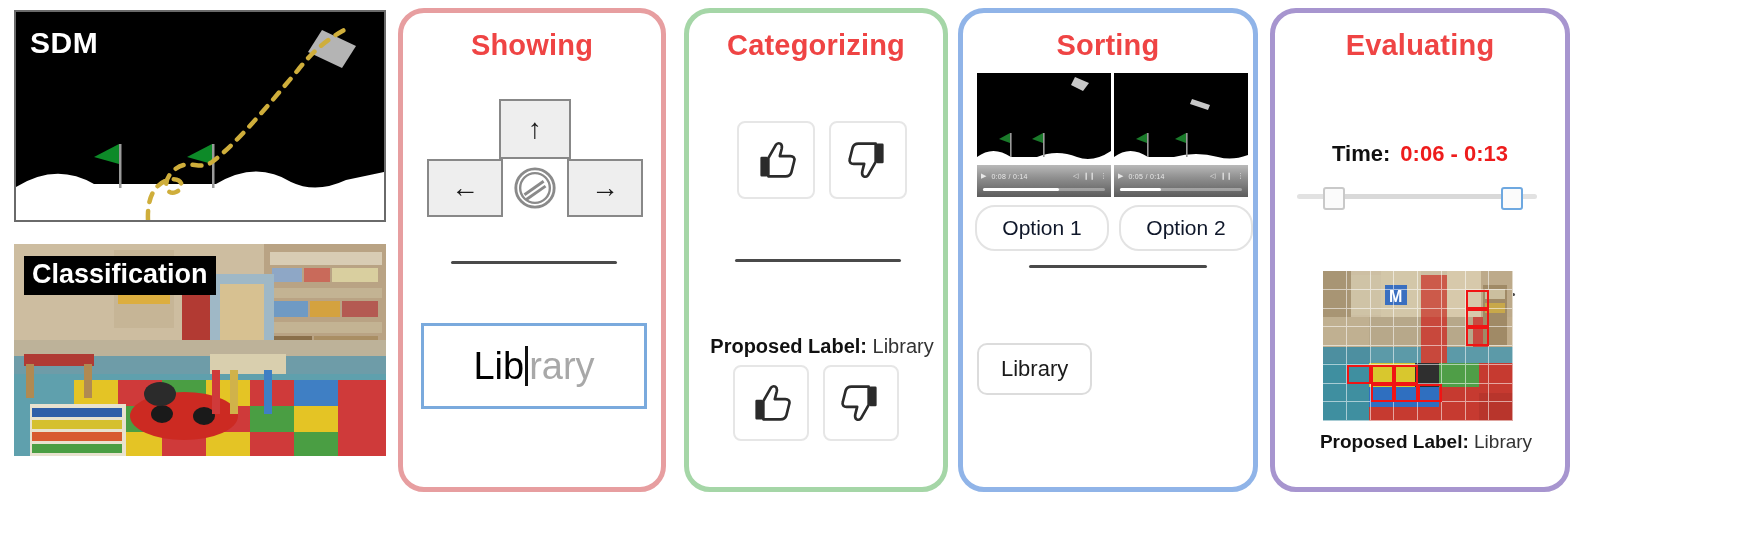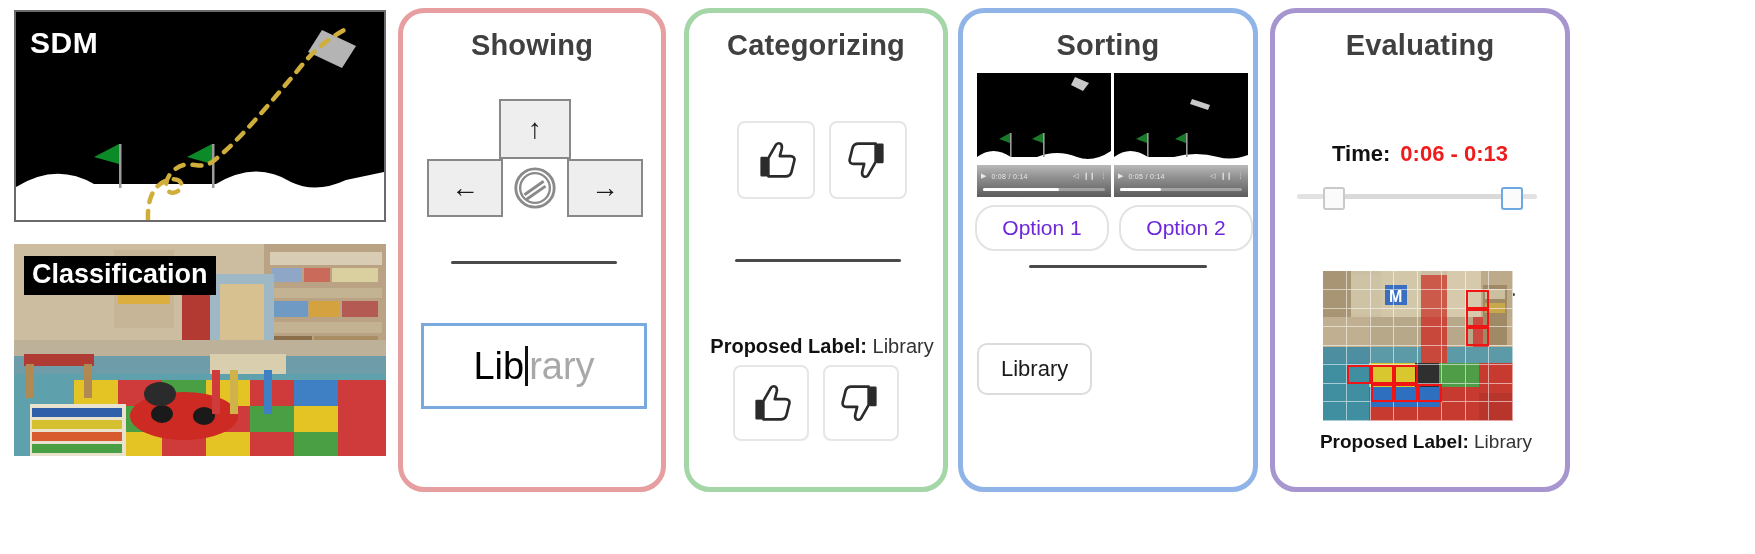--- a/index.html
+++ b/index.html
@@ -16,21 +16,21 @@
 
   .cls-box{position:relative;width:372px;height:212px;margin-top:22px;
            overflow:hidden;background:#5a5246;}
   .cls-label{position:absolute;left:10px;top:12px;background:#000;color:#fff;
              font-size:27px;font-weight:bold;padding:3px 8px 5px 8px;z-index:6;}
 
   
   .card{position:absolute;top:8px;height:484px;background:#fff;
         border-radius:26px;box-sizing:border-box;}
   .card-title{position:absolute;left:0;right:0;top:16px;text-align:center;
-              font-size:29px;font-weight:bold;color:#404040;letter-spacing:.2px;}
+              font-size:29px;font-weight:bold;color:#ef4444;letter-spacing:.2px;}
   .divider{position:absolute;height:3px;background:#4a4a4a;border-radius:2px;}
 
   #card-showing{left:398px;width:268px;border:5px solid #e79ea0;}
   #card-categorizing{left:684px;width:264px;border:5px solid #a5d6a7;}
   #card-sorting{left:958px;width:300px;border:5px solid #90b4e8;}
   #card-evaluating{left:1270px;width:300px;border:5px solid #a795cf;}
   #card-evaluating{left:1270px;width:300px;}
   .card.wide{width:300px;}
 
   
@@ -70,21 +70,21 @@
             background:linear-gradient(180deg,#b9b9b9 0%,#8f8f8f 40%,#5c5c5c 100%);}
   .vc-row{position:absolute;left:4px;right:4px;top:4px;height:14px;
           display:flex;align-items:center;gap:5px;color:#e8e8e8;font-size:7px;}
   .vc-time{font-size:7px;letter-spacing:.3px;}
   .vc-spacer{flex:1;}
   .vc-bar{position:absolute;left:6px;right:6px;bottom:6px;height:3px;
           background:rgba(255,255,255,.35);border-radius:2px;}
   .vc-fill{position:absolute;left:0;top:0;height:100%;background:#fff;border-radius:2px;}
   .optrow{position:absolute;left:12px;top:192px;display:flex;gap:10px;}
   .optbtn{width:130px;height:42px;border:2px solid #e3e3e3;border-radius:20px;background:#fff;
-          display:flex;align-items:center;justify-content:center;font-size:21px;color:#6d28d9;}
+          display:flex;align-items:center;justify-content:center;font-size:21px;color:#0f172a;}
   .labelrow{position:absolute;left:14px;top:330px;display:flex;gap:14px;}
   .lblbtn{height:48px;padding:0 22px;border:2px solid #dcdcdc;border-radius:10px;background:#fff;
           display:flex;align-items:center;justify-content:center;font-size:22px;color:#1a1a1a;}
 
   
   .timerow{position:absolute;left:0;right:0;top:128px;text-align:center;font-size:22px;}
   .timerow .t-lab{font-weight:bold;color:#111;}
   .timerow .t-val{font-weight:bold;color:#ee1c1c;margin-left:10px;}
   .rangewrap{position:absolute;left:22px;top:172px;width:240px;height:24px;}
   .range-track{position:absolute;left:0;right:0;top:9px;height:5px;background:#e2e2e2;border-radius:3px;}

